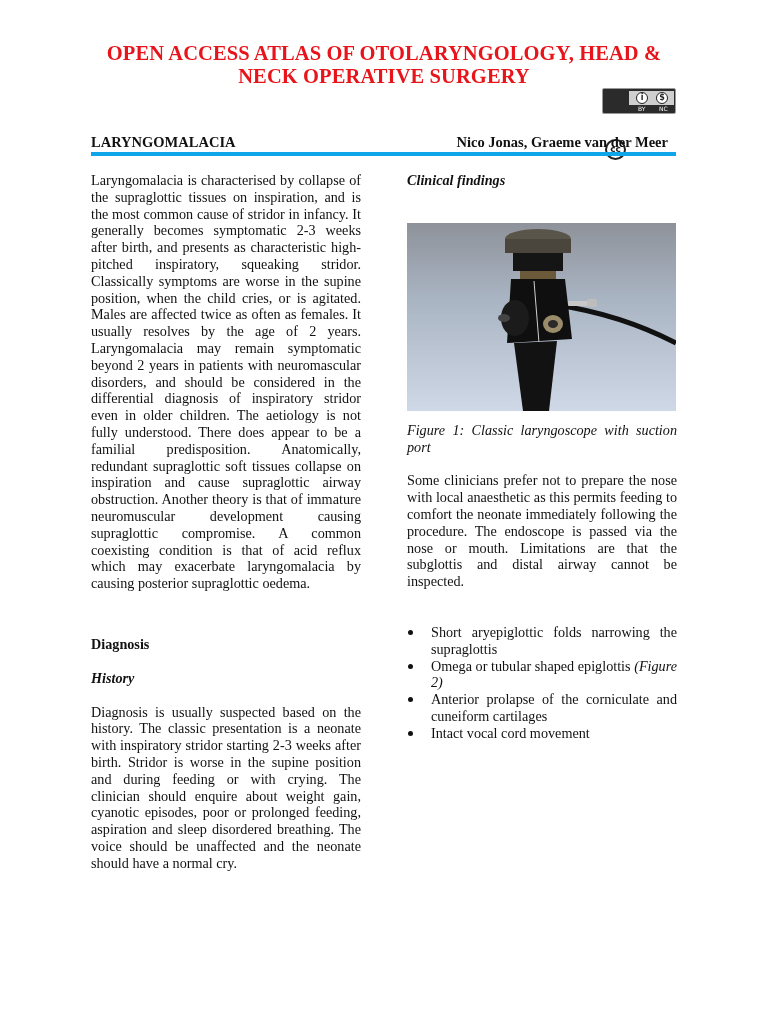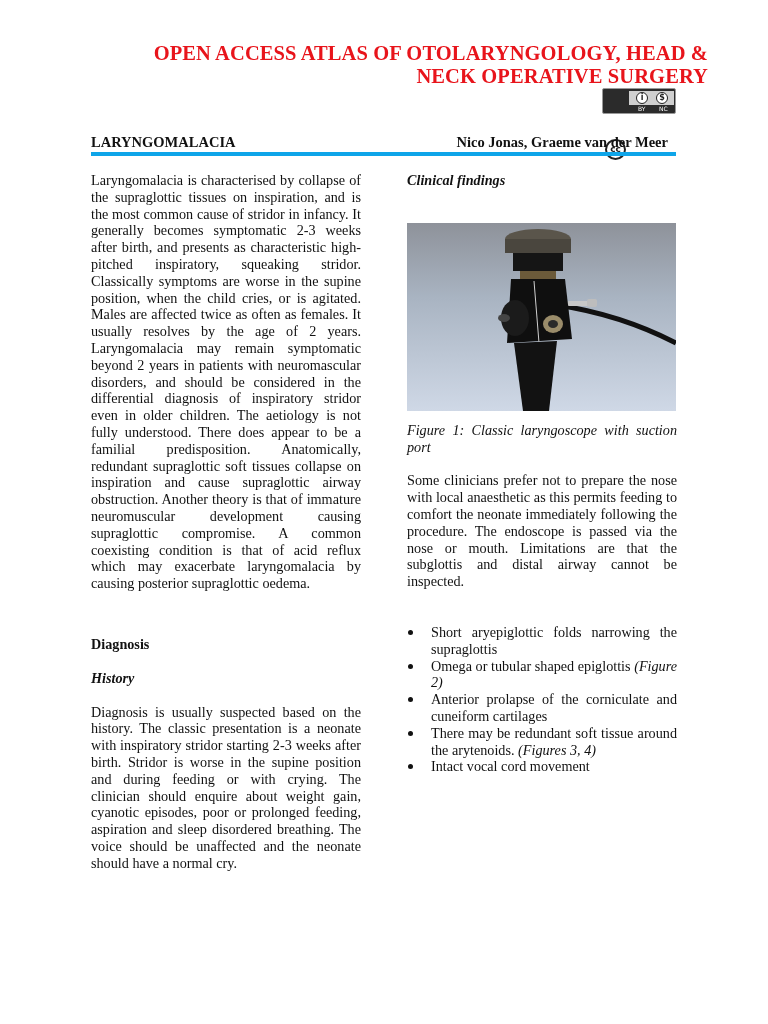--- a/index.html
+++ b/index.html
@@ -3,21 +3,21 @@
 <meta charset="utf-8">
 <style>
   html, body { margin: 0; padding: 0; background: #ffffff; }
   body {
     width: 768px; height: 1024px; position: relative; overflow: hidden;
     font-family: "Liberation Serif", "DejaVu Serif", serif;
     color: #111;
   }
   .title {
     position: absolute; left: 60px; width: 648px; top: 42px;
-    text-align: right; color: #e8141b; font-weight: bold;
+    text-align: center; color: #e8141b; font-weight: bold;
     font-size: 20.5px; line-height: 23px; letter-spacing: 0.1px;
   }
   .cc-badge {
     position: absolute; left: 602px; top: 88px; width: 74px; height: 26px;
     background: #2b2b2b; border: 1px solid #999; border-radius: 2px;
     box-sizing: border-box;
   }
   .cc-badge .cc-circle {
     position: absolute; left: 2px; top: 2px; width: 21px; height: 21px;
     border-radius: 50%; background: #fff; border: 2px solid #222; box-sizing: border-box;
@@ -130,16 +130,15 @@
   <div class="gap" style="height:11px"></div>
   <p class="ital">Figure 1: Classic laryngoscope with suc­tion port</p>
   <div class="gap"></div>
   <p>Some clinicians prefer not to prepare the nose with local anaesthetic as this permits feeding to comfort the neonate immedia­tely following the procedure. The endo­scope is passed via the nose or mouth. Limitations are that the subglottis and distal airway cannot be inspected.</p>
   <div class="gap"></div>
   <div class="gap"></div>
   <ul class="bullets">
     <li><span>Short aryepiglottic folds narrowing the supraglottis</span><span class="ital"></span></li>
     <li><span>Omega or tubular shaped epiglottis </span><span class="ital">(Figure 2)</span></li>
     <li><span>Anterior prolapse of the corniculate and cuneiform cartilages</span><span class="ital"></span></li>
-    <li><span>There may be redundant soft tissue around the arytenoids. </span><span class="ital">(Figures 3, 4)</span></li>
     <li><span>Intact vocal cord movement</span><span class="ital"></span></li>
   </ul>
 </div>
 
 </body></html>

